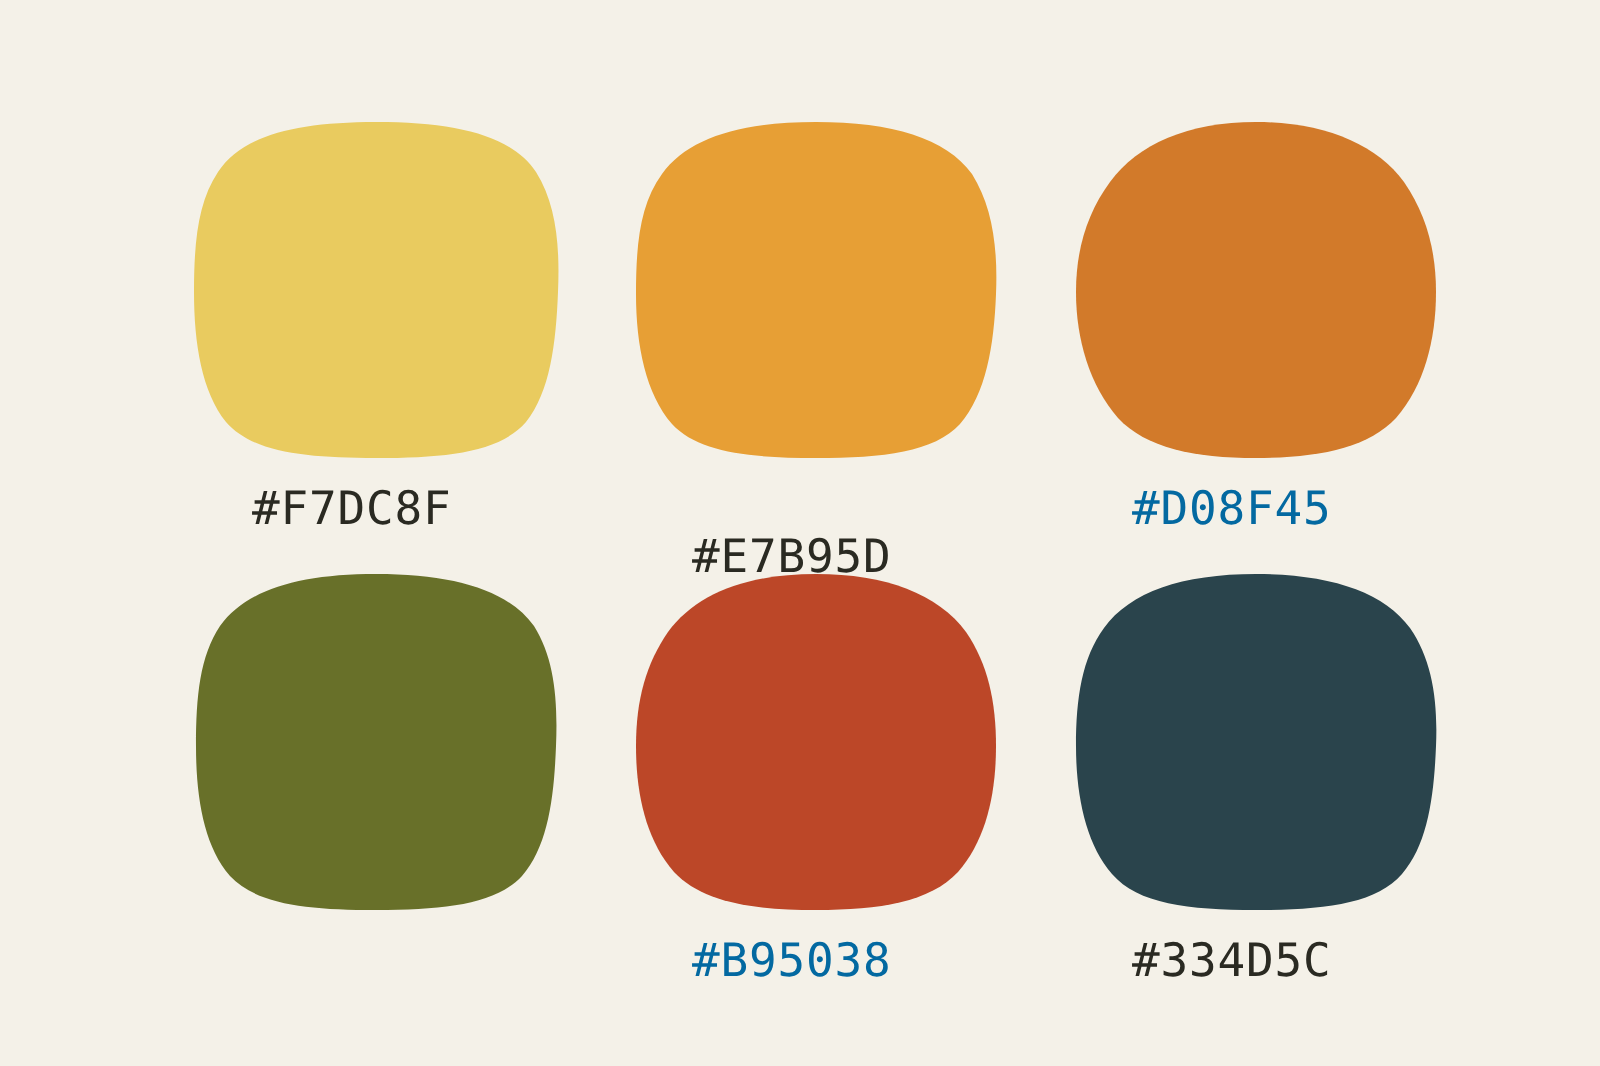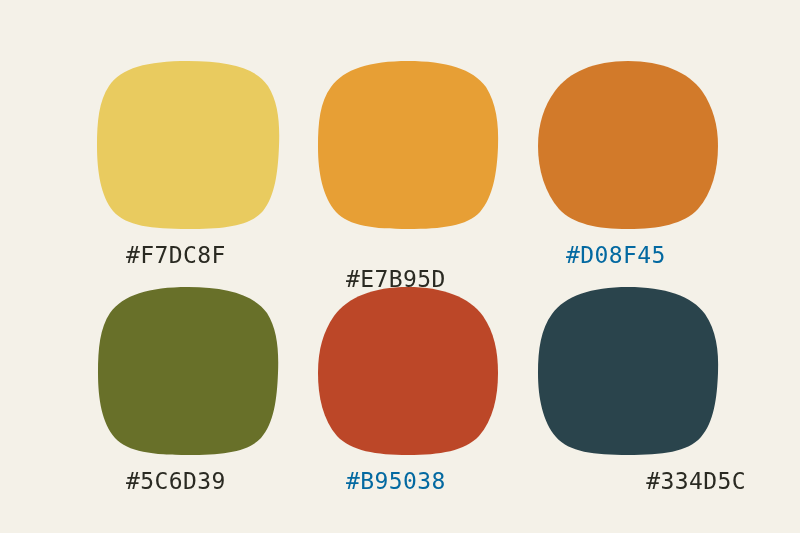--- a/index.html
+++ b/index.html
@@ -131,21 +131,20 @@
                    C 131 1, 158 9, 171 27
                    C 181 43, 183 63, 182 87
                    C 181 113, 178 137, 165 152
                    C 152 166, 127 169, 92 169
                    C 57 169, 32 166, 19 152
                    C 6 137, 2 113, 2 87
                    C 2 62, 4 42, 14 27
                    C 27 9, 53 1, 92 1 Z" fill="#687029"></path>
         </svg>
       </div>
-      <div class="swatch-label" style="color: rgb(42, 42, 34);">#5C6D39</div>
     </div>
 
     <div class="swatch-cell col-1 row-1">
       <div class="swatch-shape-wrap">
         <svg class="swatch-shape" viewBox="0 0 184 170">
           <path d="M 92 1
                    C 127 1, 153 11, 167 30
                    C 178 46, 182 65, 182 87
                    C 182 111, 177 134, 163 150
                    C 149 165, 124 169, 92 169
@@ -165,17 +164,17 @@
                    C 129 1, 156 10, 169 28
                    C 180 44, 183 64, 182 87
                    C 181 112, 178 136, 165 151
                    C 152 166, 126 169, 92 169
                    C 58 169, 33 166, 20 151
                    C 7 136, 2 112, 2 87
                    C 2 63, 5 43, 16 28
                    C 29 10, 55 1, 92 1 Z" fill="#2A444C"></path>
         </svg>
       </div>
-      <div class="swatch-label" style="color: rgb(42, 42, 34); text-align: right;">#334D5C</div>
+      <div class="swatch-label" style="color: rgb(42, 42, 34);">#334D5C</div>
     </div>
 
   </div>
 </div>
 
 </body></html>

